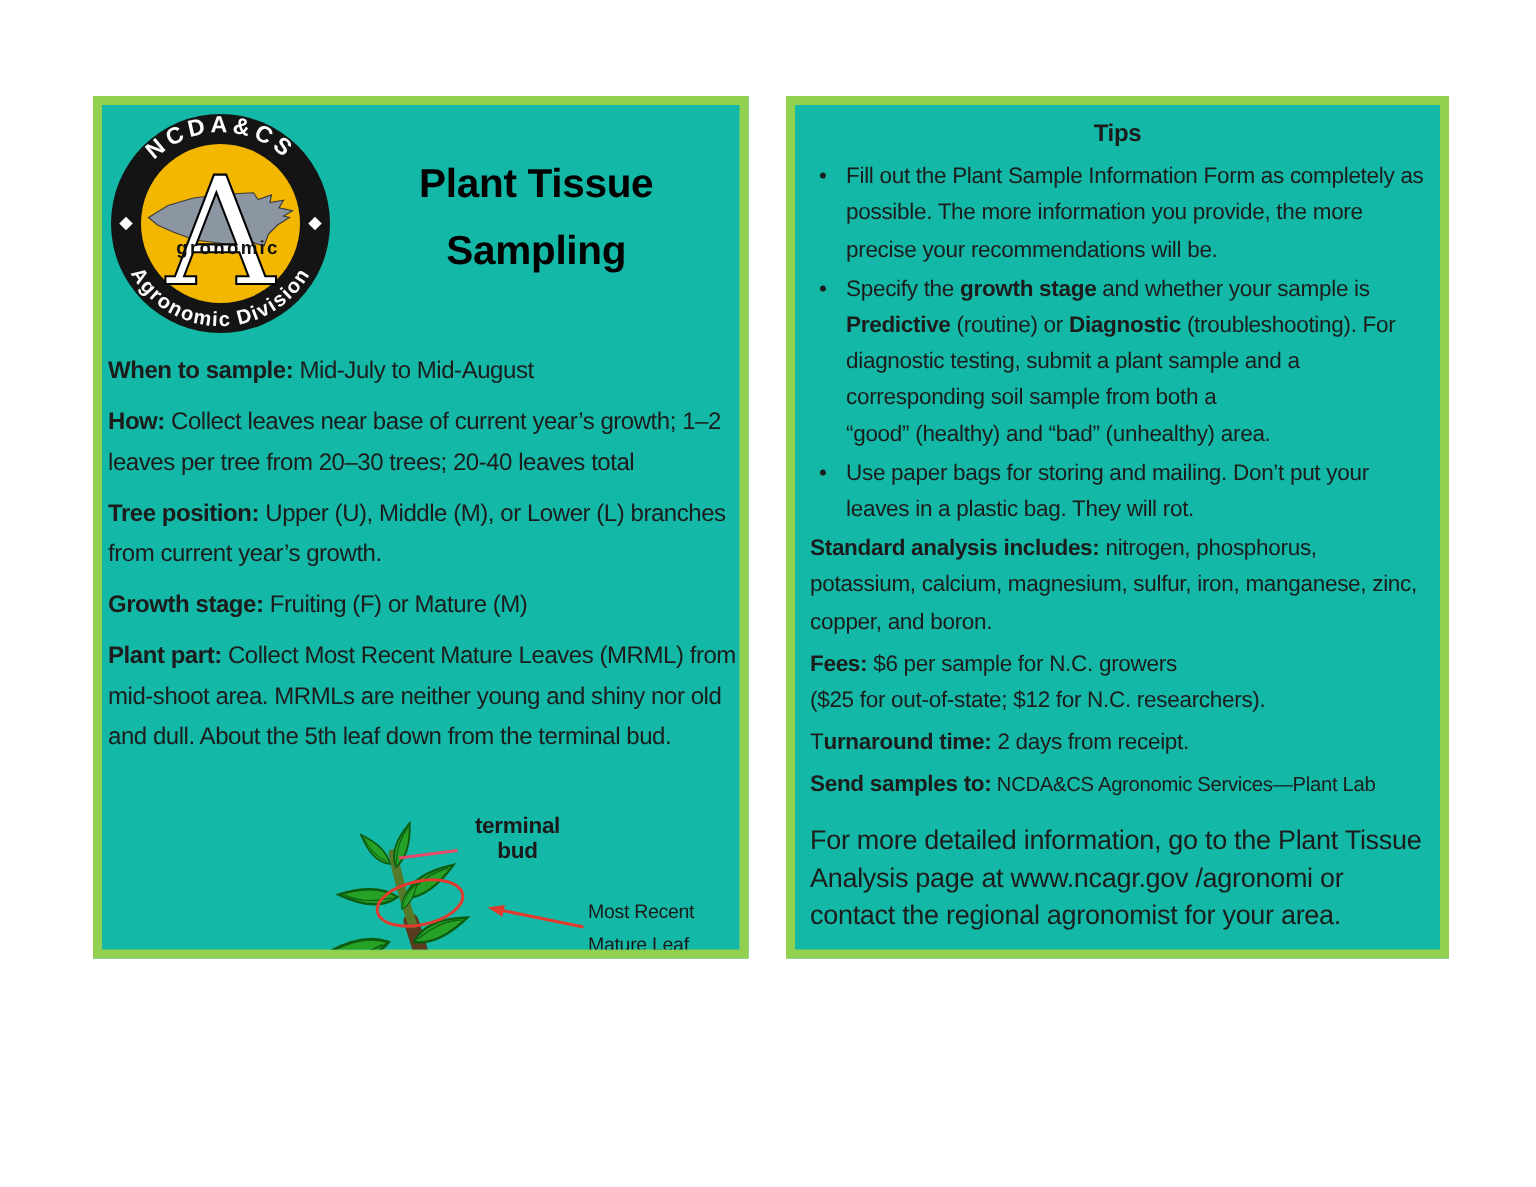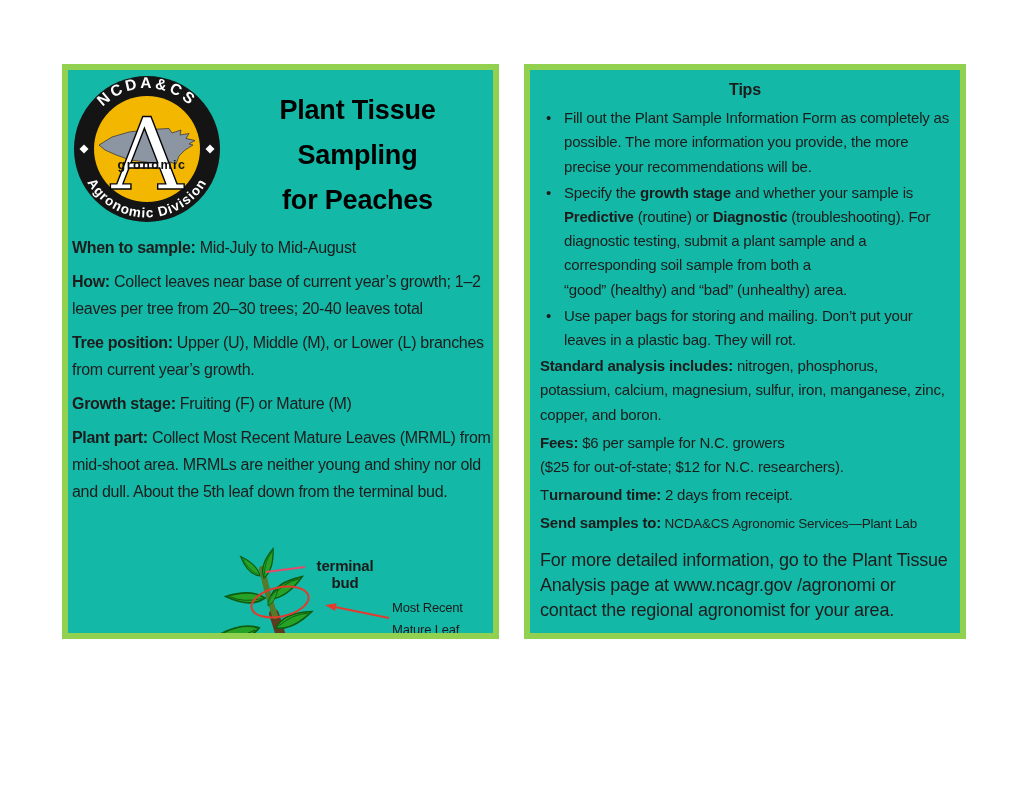--- a/index.html
+++ b/index.html
@@ -12,30 +12,30 @@
     border:6px solid #92d050;box-sizing:border-box;overflow:hidden;
   }
   #left-panel{left:62px;width:437px;}
   #right-panel{left:524px;width:442px;}
 
   
   .lp-header{display:flex;height:156px;}
   .logo-wrap{flex:none;width:150px;height:150px;margin:4px 0 0 4px;}
   .lp-title{
     flex:1;text-align:center;font-weight:700;font-size:27px;line-height:45px;
-    color:#000;padding-top:18px;letter-spacing:-0.2px;
+    color:#000;padding-top:30px;letter-spacing:-0.2px;
   }
   .lp-body{padding:8px 2px 0 4px;font-size:16px;line-height:27px;letter-spacing:-0.3px;}
   .lp-body p{margin:0 0 7px 0;}
   .lp-body b{letter-spacing:-0.3px;margin-top:32px;}
 
   .diagram{position:absolute;left:0;top:466px;width:425px;height:196px;}
   .diagram svg{position:absolute;left:0;top:0;}
   .dlabel{position:absolute;color:#1a1a1a;}
-  .lbl-terminal{left:237px;top:21px;width:80px;text-align:center;
+  .lbl-terminal{left:237px;top:6px;width:80px;text-align:center;
     font-size:15px;font-weight:600;line-height:17px;letter-spacing:-0.2px;}
   .lbl-mrml{left:324px;top:61px;font-size:13px;line-height:21.5px;letter-spacing:-0.2px;}
   .lbl-simple{left:78px;top:159px;font-size:12px;letter-spacing:-0.2px;}
 
   
   .rp-inner{padding:6px 10px 0 10px;font-size:15px;line-height:24.2px;letter-spacing:-0.2px;}
   .tips-title{text-align:center;font-weight:700;font-size:16px;margin:2px 0 4px 0;}
   .tip{display:flex;margin:0 0 2px 0;}
   .tip .dot{flex:none;width:24px;padding-left:6px;box-sizing:border-box;}
   .tip .tiptext{flex:1;max-width:396px;}
@@ -67,21 +67,20 @@
         <text font-size="13.5" font-weight="bold" letter-spacing="1" fill="#ffffff">
           <textPath href="#arcBottom" startOffset="50%" text-anchor="middle">Agronomic Division</textPath>
         </text>
         <polygon points="12,70.5 16.5,75 12,79.5 7.5,75" fill="#ffffff"></polygon>
         <polygon points="138,70.5 142.5,75 138,79.5 133.5,75" fill="#ffffff"></polygon>
       </svg>
     </div>
     <div class="lp-title">
       <div>Plant Tissue</div>
       <div>Sampling</div>
-      <div>for Peaches</div>
     </div>
   </div>
 
   <div class="lp-body">
     <p><b>When to sample:</b><span>  Mid-July to Mid-August</span></p>
     <p><b>How:</b><span> Collect leaves near base of current year’s growth; 1–2 leaves per tree  from 20–30 trees; 20-40 leaves total</span></p>
     <p><b>Tree position:</b><span>  Upper (U), Middle (M), or Lower (L) branches from current year’s growth.</span></p>
     <p><b>Growth stage:</b><span>  Fruiting (F) or Mature (M)</span></p>
     <p><b>Plant part:</b><span> Collect Most Recent Mature Leaves (MRML) from mid-shoot area.  MRMLs are neither young and shiny nor old and dull.  About the 5th leaf down from the terminal bud.</span></p>
   </div>

